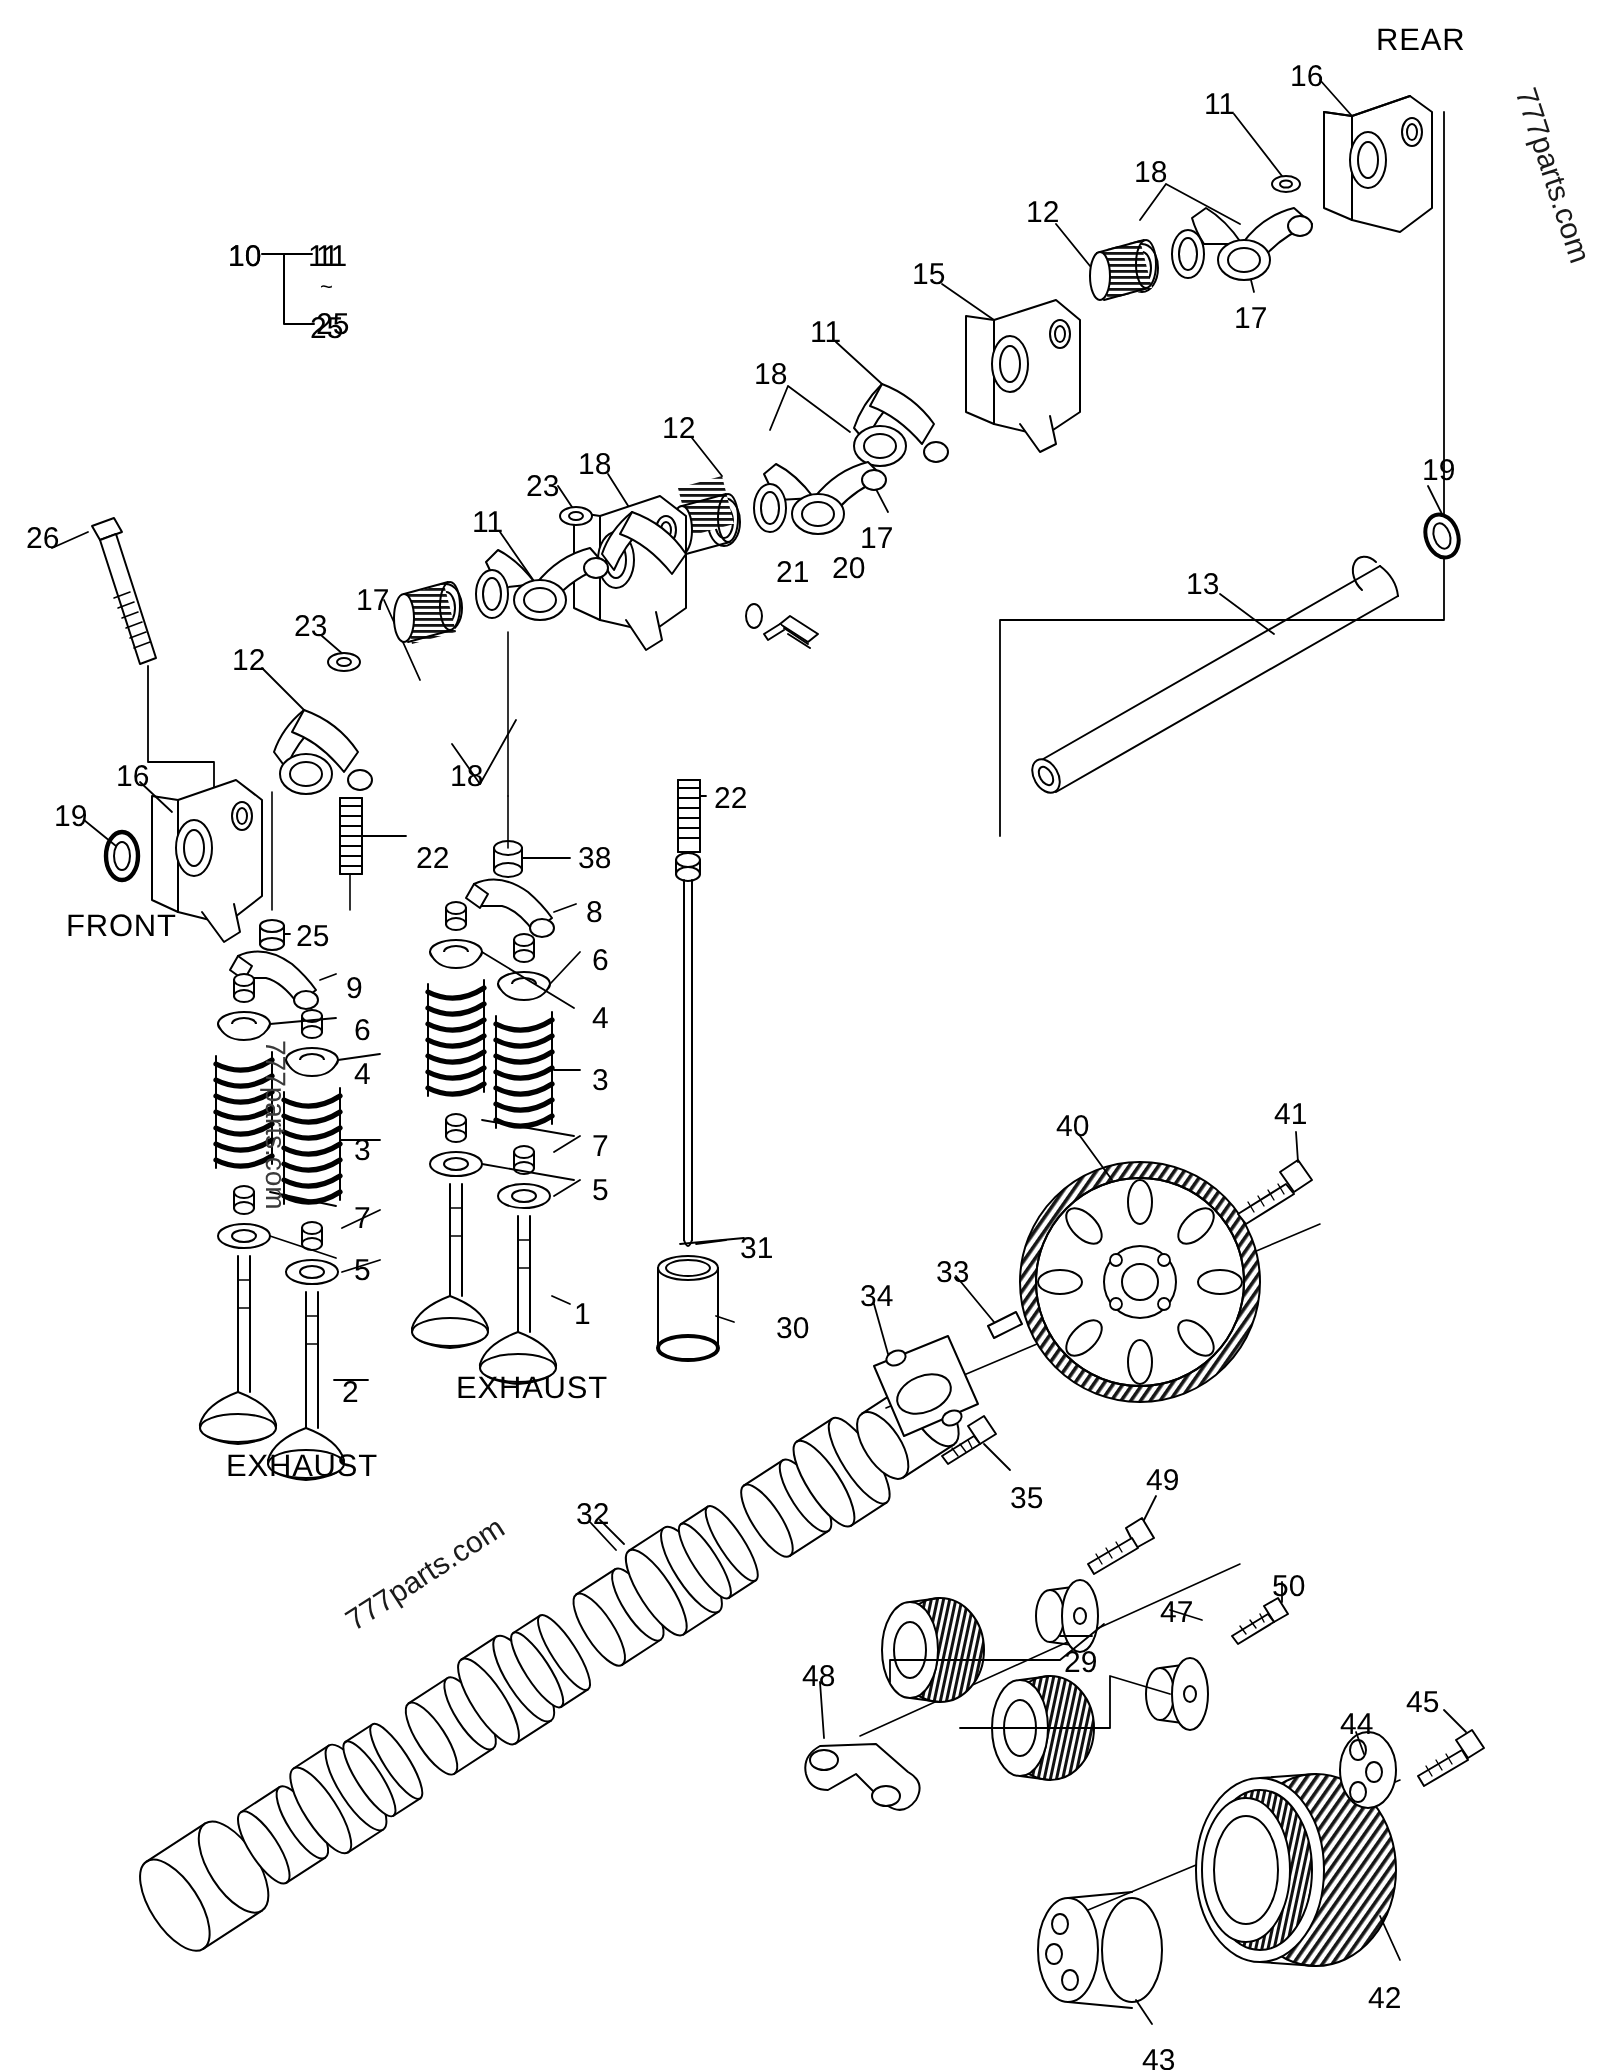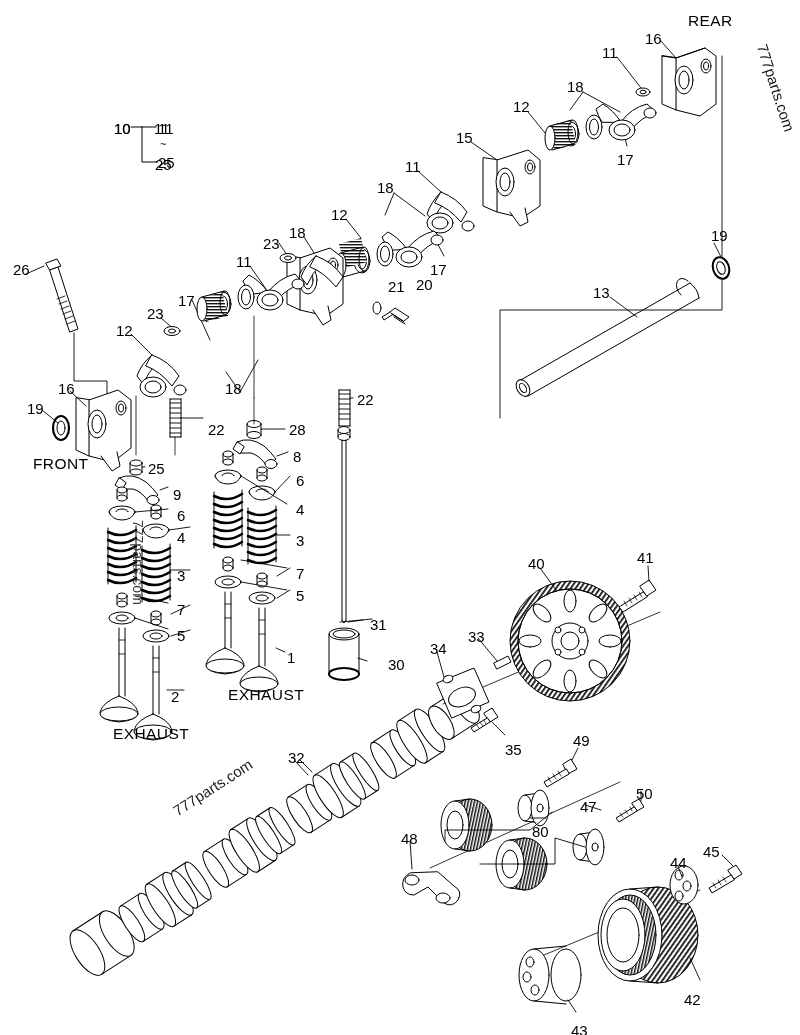--- a/index.html
+++ b/index.html
@@ -716,36 +716,36 @@
       <div class="callout" style="left: 377px; top: 180px;">18</div>
       <div class="callout" style="left: 567px; top: 79px;">18</div>
       <div class="callout" style="left: 27px; top: 401px;">19</div>
       <div class="callout" style="left: 711px; top: 228px;">19</div>
       <div class="callout" style="left: 416px; top: 277px;">20</div>
       <div class="callout" style="left: 388px; top: 279px;">21</div>
       <div class="callout" style="left: 208px; top: 422px;">22</div>
       <div class="callout" style="left: 357px; top: 392px;">22</div>
       <div class="callout" style="left: 147px; top: 306px;">23</div>
       <div class="callout" style="left: 263px; top: 236px;">23</div>
-      <div class="callout" style="left: 289px; top: 422px;">28</div>
+      <div class="callout" style="left: 289px; top: 422px;">38</div>
       <div class="callout" style="left: 155px; top: 157px;">25</div>
       <div class="callout" style="left: 148px; top: 461px;">25</div>
       <div class="callout" style="left: 13px; top: 262px;">26</div>
       <div class="callout" style="left: 388px; top: 657px;">30</div>
       <div class="callout" style="left: 370px; top: 617px;">31</div>
       <div class="callout" style="left: 288px; top: 750px; text-align: center;">32</div>
       <div class="callout" style="left: 468px; top: 629px;">33</div>
       <div class="callout" style="left: 430px; top: 641px;">34</div>
       <div class="callout" style="left: 505px; top: 742px;">35</div>
       <div class="callout" style="left: 528px; top: 556px;">40</div>
       <div class="callout" style="left: 637px; top: 550px;">41</div>
       <div class="callout" style="left: 684px; top: 992px;">42</div>
       <div class="callout" style="left: 571px; top: 1023px;">43</div>
       <div class="callout" style="left: 670px; top: 855px; text-align: center;">44</div>
       <div class="callout" style="left: 703px; top: 844px;">45</div>
-      <div class="callout" style="left: 532px; top: 824px;">80</div>
+      <div class="callout" style="left: 532px; top: 824px;">29</div>
       <div class="callout" style="left: 580px; top: 799px;">47</div>
       <div class="callout" style="left: 401px; top: 831px;">48</div>
       <div class="callout" style="left: 573px; top: 733px;">49</div>
       <div class="callout" style="left: 636px; top: 786px;">50</div>
     </div>
 
 </div>
 
 </body></html>

